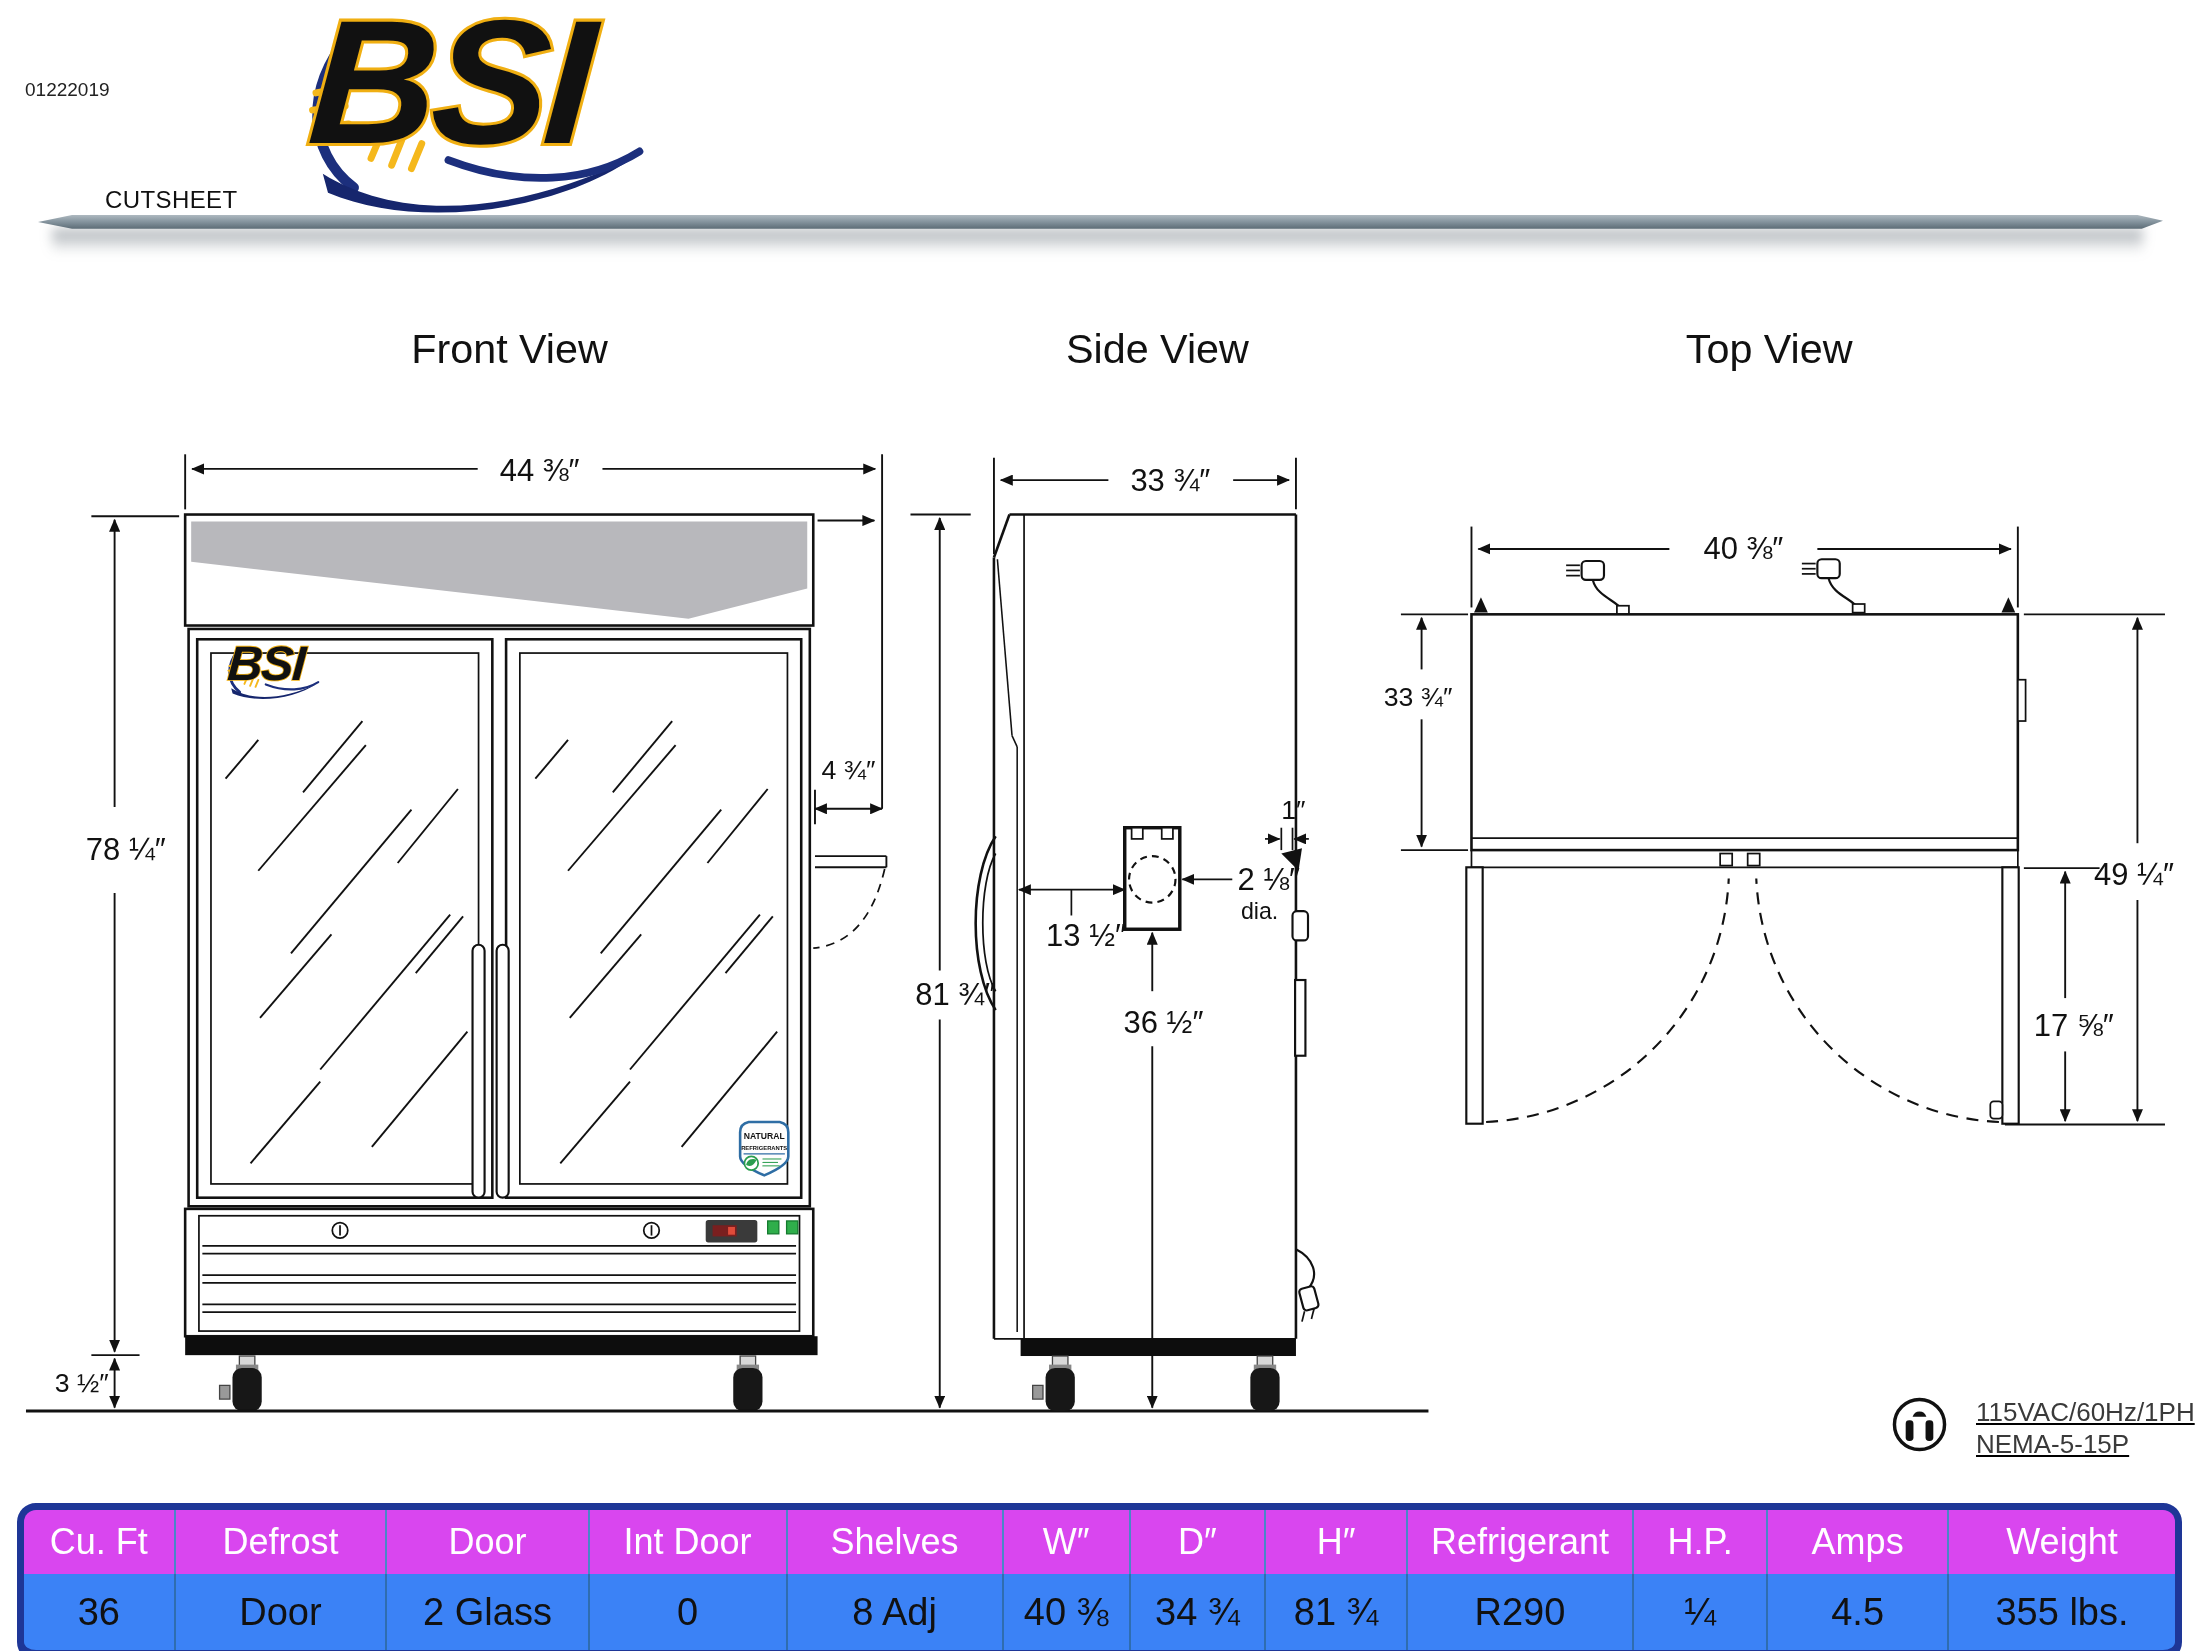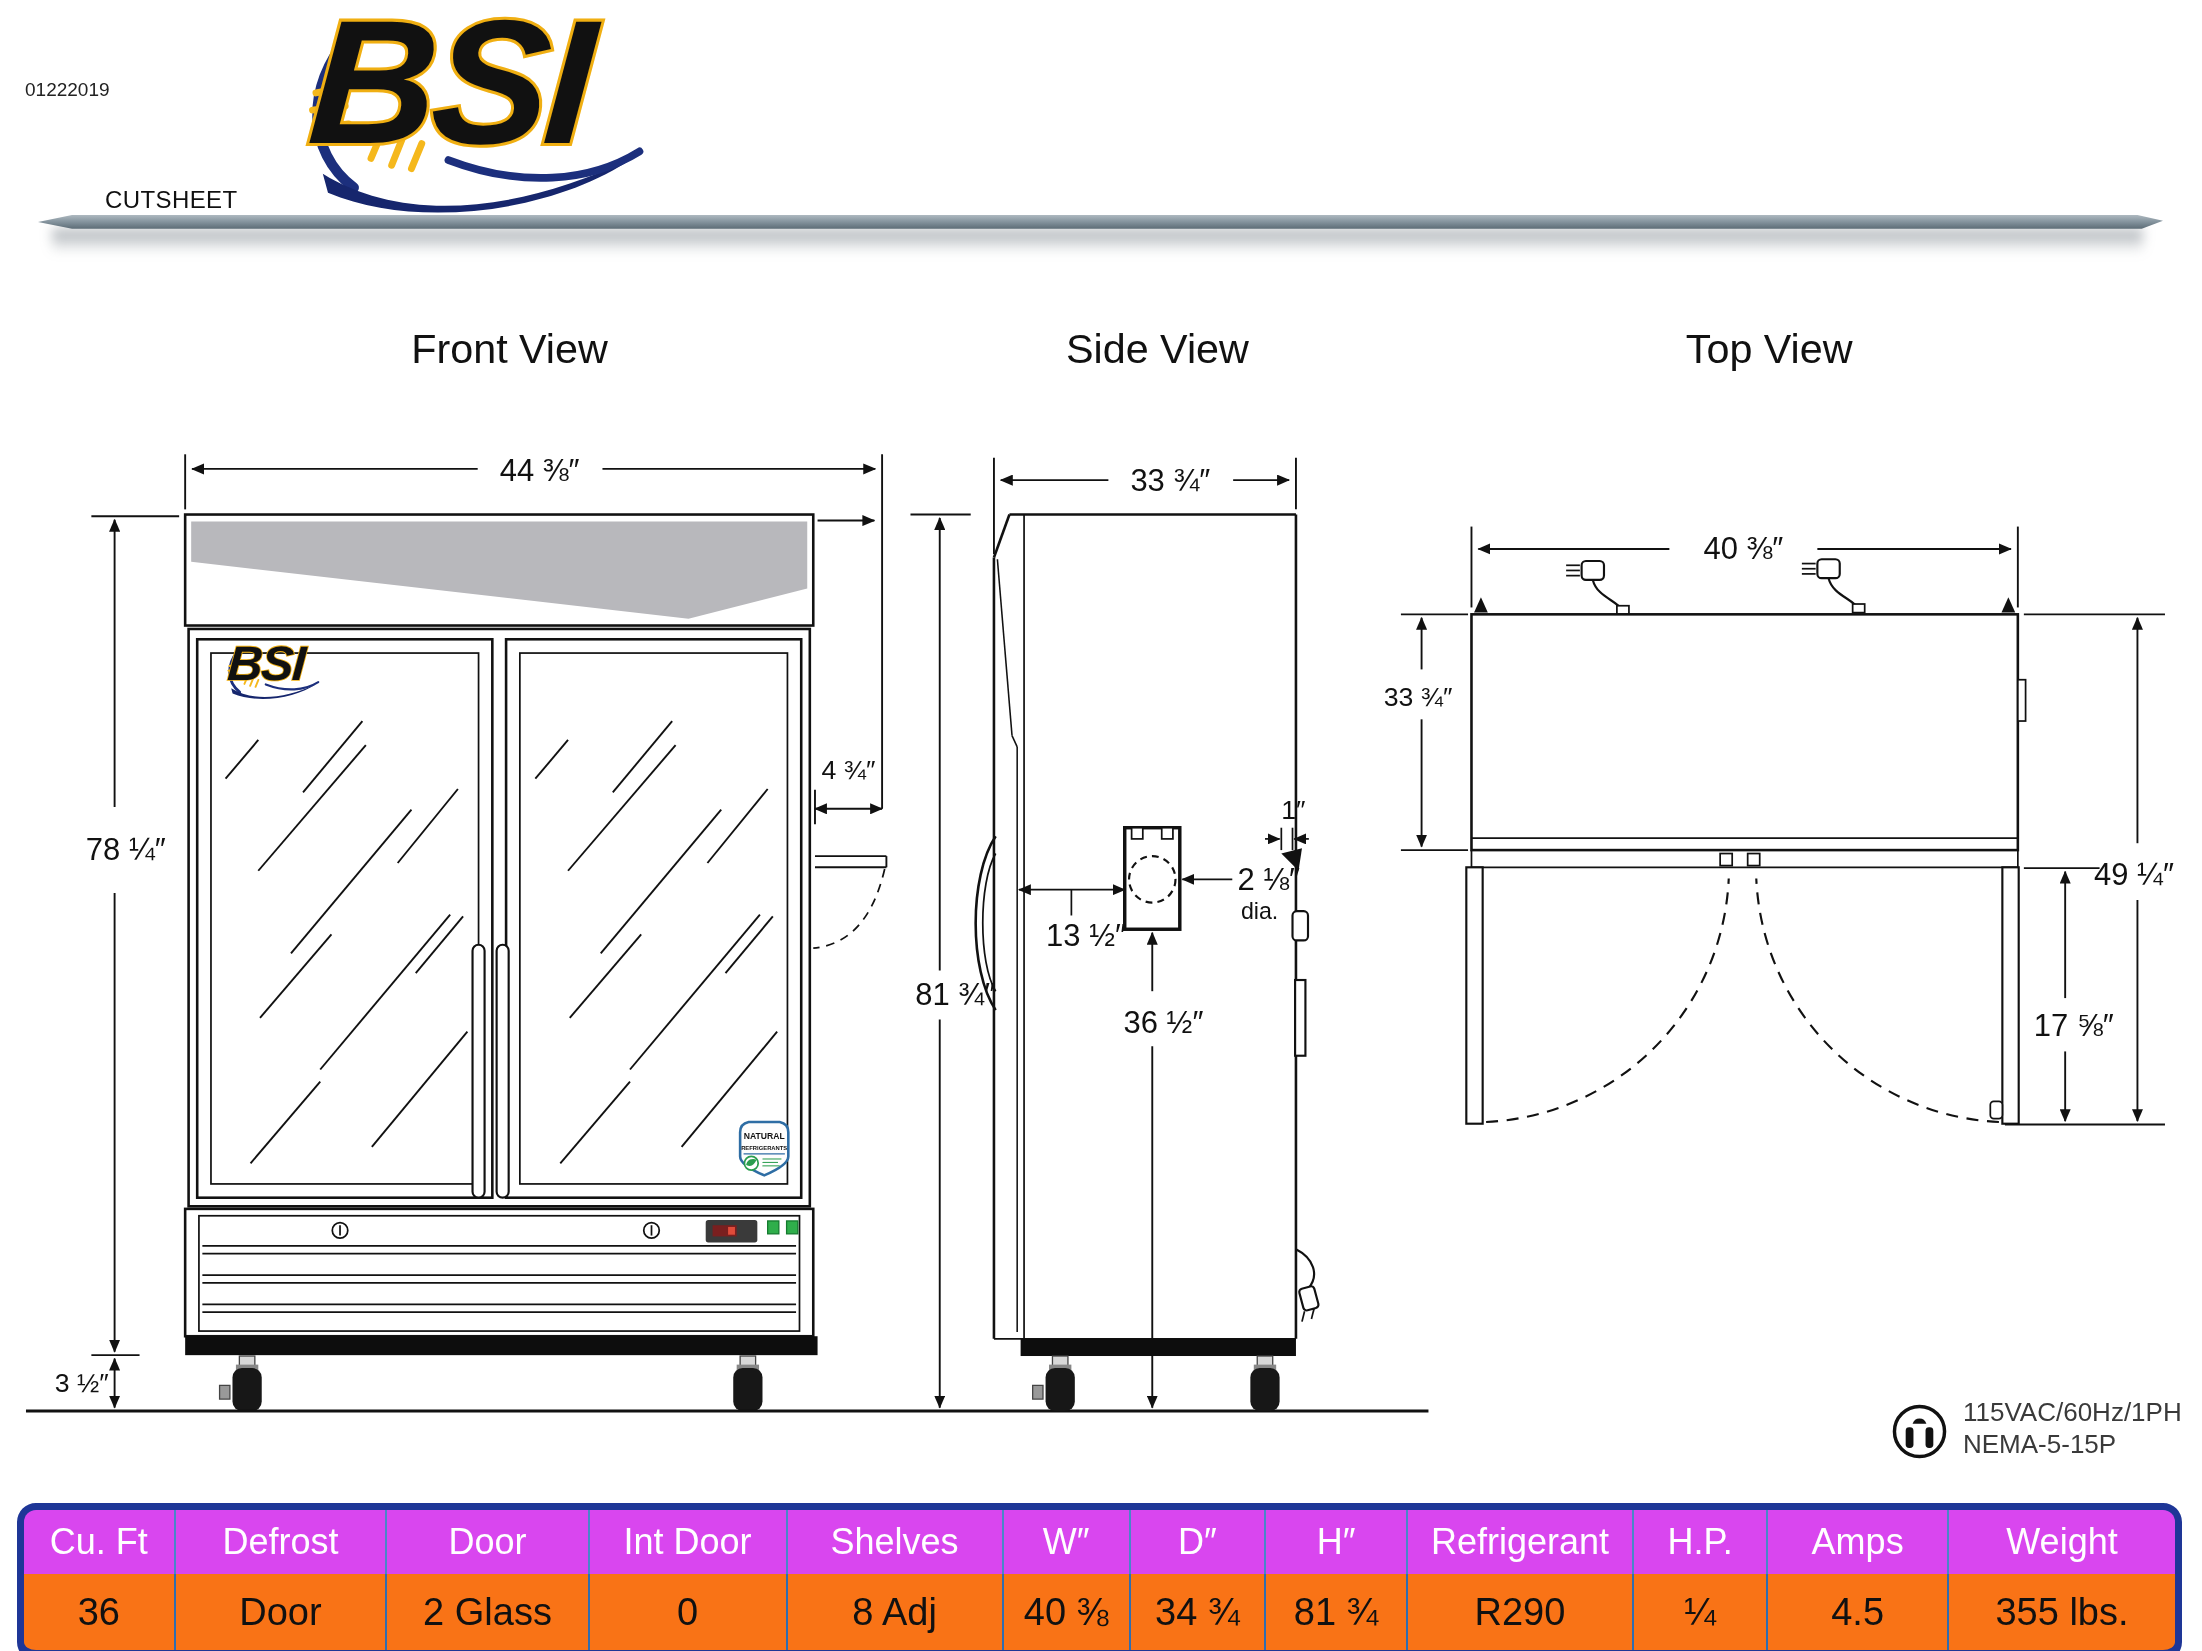--- a/index.html
+++ b/index.html
@@ -14,28 +14,28 @@
      background:linear-gradient(180deg,rgba(80,92,102,.5),rgba(255,255,255,0));
      filter:blur(6px);}
   #sheet-title{left:1579px;top:76px;width:353px;text-align:center;color:#1a1a1a;
      font-size:40px;line-height:50px;font-weight:400;}
   #drawing-svg{left:0;top:0;width:2203px;height:1652px;}
   svg text{font-family:"Liberation Sans","DejaVu Sans",sans-serif;fill:#111;}
   .vtitle{font-size:48px;}
   .dim{font-size:36px;}
   .dim-s{font-size:31px;}
   .dim-xs{font-size:27px;}
-  #power-block{left:1891px;top:1396px;display:flex;align-items:flex-end;gap:15px;}
+  #power-block{left:1891px;top:1396px;display:flex;align-items:flex-start;gap:28px;text-decoration:underline;}
   #power-text{font-size:26px;line-height:32px;color:#3a3a3a;}
   #spec-wrap{left:17px;top:1503px;width:2165px;border:7.7px solid #1e3697;border-bottom-width:11.2px;
      border-radius:19px;overflow:hidden;background:#1e3697;box-sizing:border-box;}
   #spec-table{width:100%;border-collapse:collapse;table-layout:fixed;}
   #spec-table th{background:#d946ef;color:#fff;font-weight:400;font-size:36px;height:62px;
      border-left:2.6px solid #4a86c8;}
-  #spec-table td{background:#f97316;color:#111;font-size:38px;height:74px;text-align:center;
+  #spec-table td{background:#3b82f6;color:#111;font-size:38px;height:74px;text-align:center;
      border-left:2.6px solid #2f6db0;}
   #spec-table th:first-child,#spec-table td:first-child{border-left:none;}
 </style>
 </head>
 <body>
 
 <svg id="drawing-svg" class="abs" width="2203" height="1652" viewBox="0 0 2560 1920">
   <defs>
     <marker id="arr" viewBox="0 0 14 12" refX="13" refY="6" markerWidth="15" markerHeight="13" orient="auto-start-reverse" markerUnits="userSpaceOnUse">
       <path d="M0,0 L14,6 L0,12 Z" fill="#111"></path>

